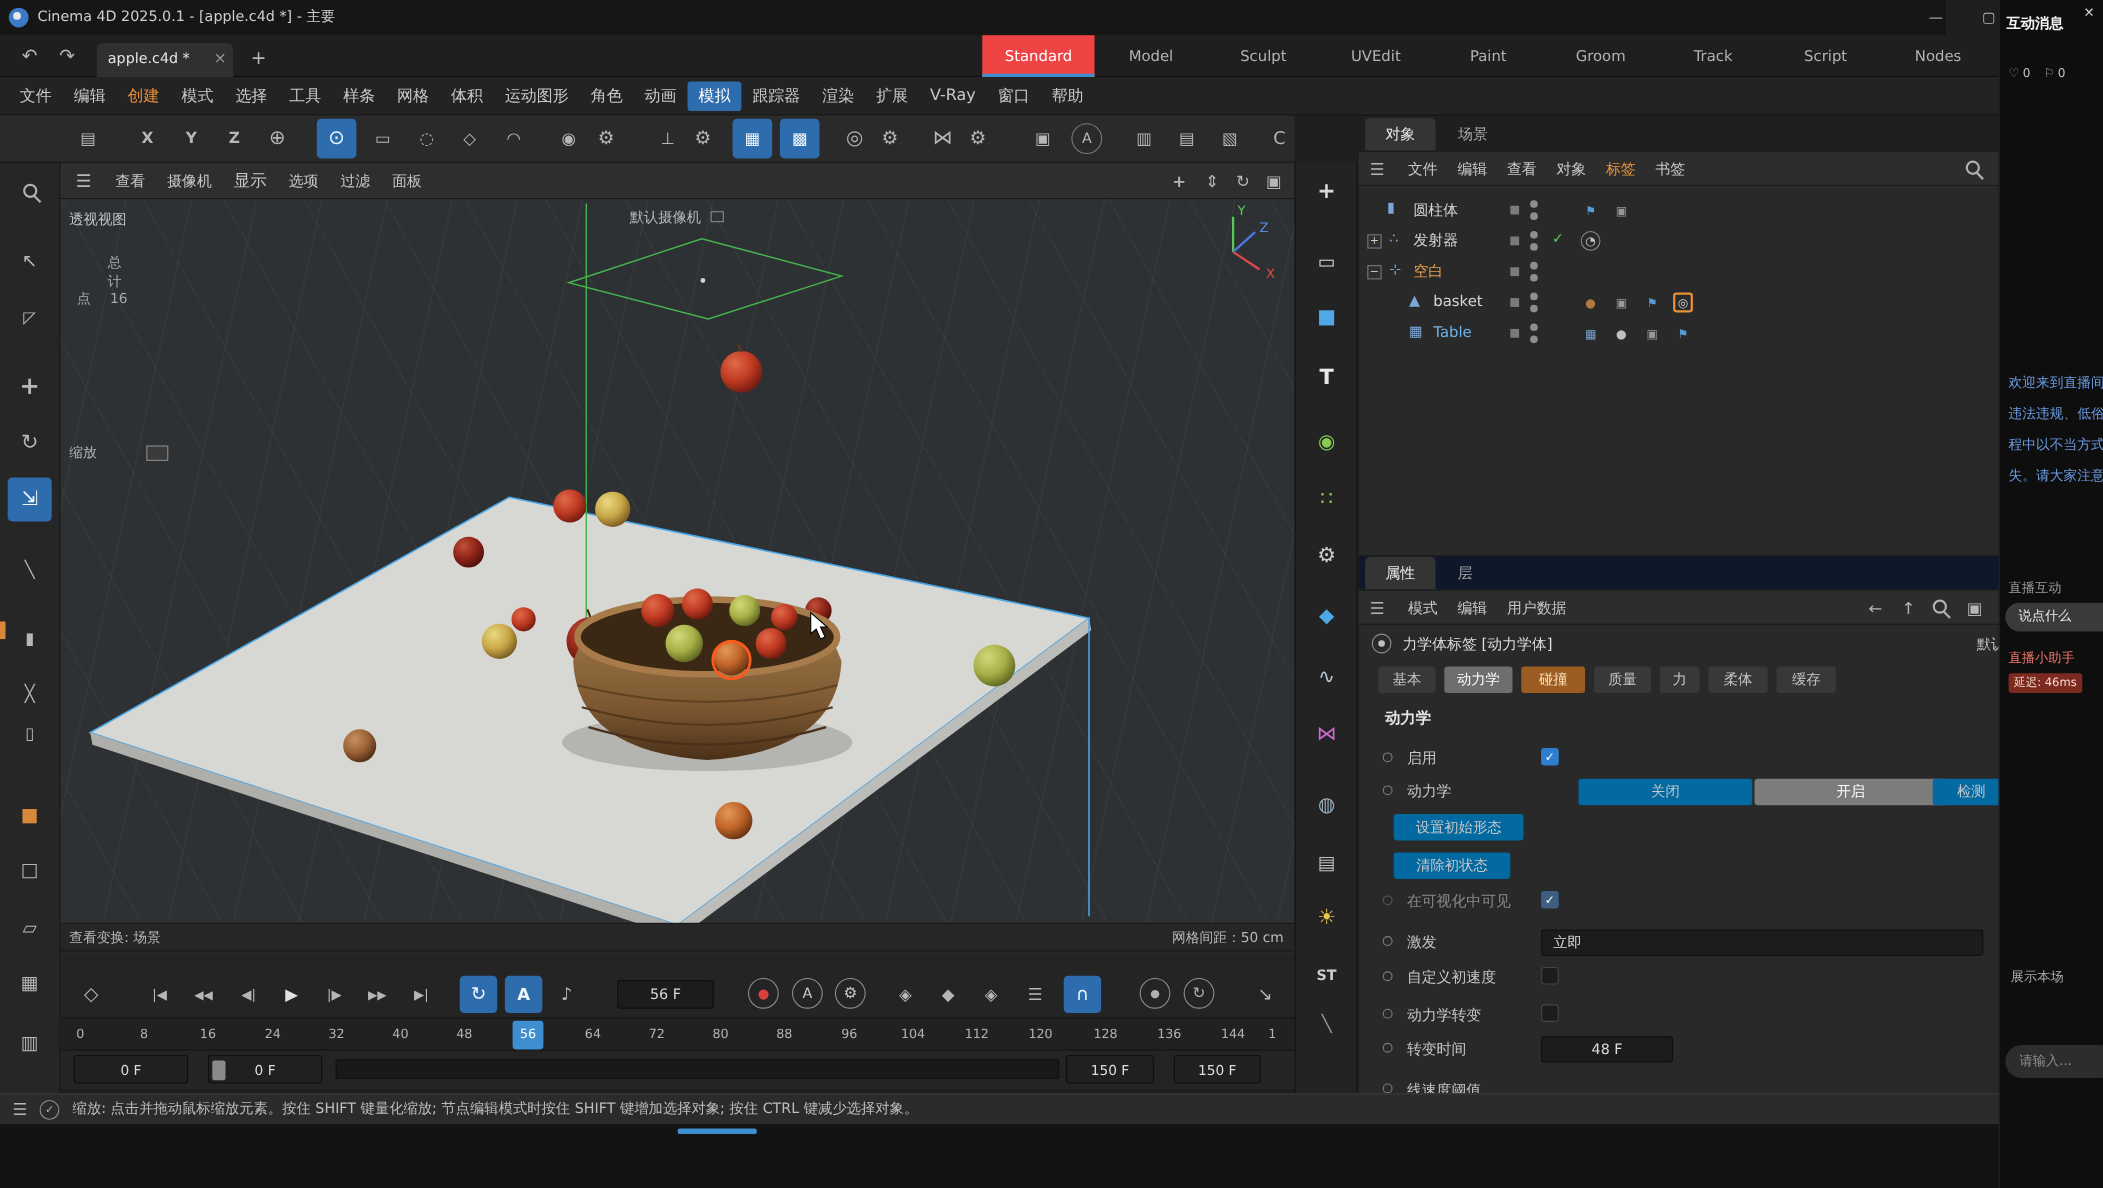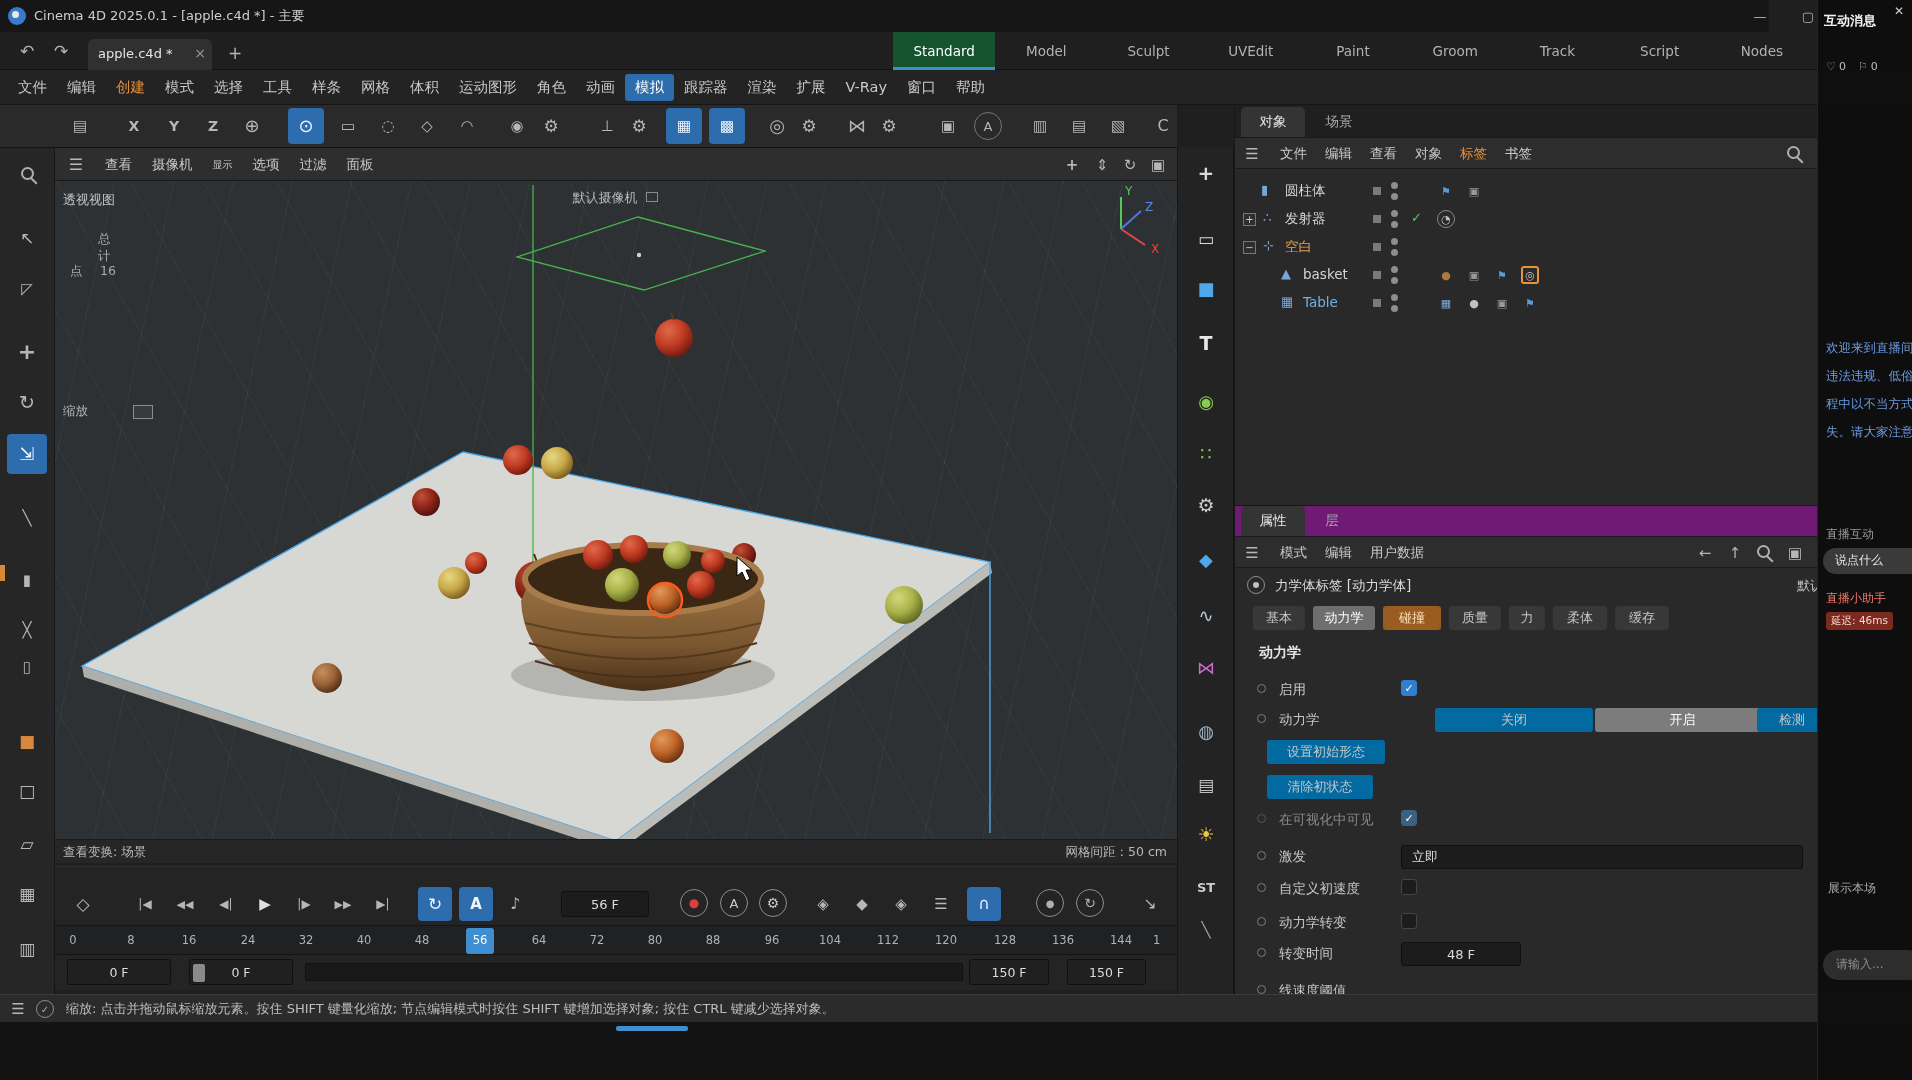--- a/index.html
+++ b/index.html
@@ -7,21 +7,21 @@
 #app{position:relative;width:1912px;height:1080px;overflow:hidden;background:#1f1f1f;
      font-family:"DejaVu Sans","Liberation Sans",sans-serif;color:#c6c6c6;font-size:14px}
 .a{position:absolute}
 .f{display:flex;align-items:center}
 .tile{position:absolute;display:flex;align-items:center;justify-content:center;border-radius:4px;color:#b6b6b6;font-size:15px;line-height:1}
 .tile.on{background:#2d6cad;color:#eef5fc}
 .mi{height:35px;display:flex;align-items:center;padding:0 10px;font-size:14.5px;color:#c8c8c8}
 .mi.hl-orange{color:#e8923a}
 .mi.hl-blue{background:#2d6cad;color:#fff;border-radius:3px;height:27px;margin-top:0}
 .ltab{flex:1;height:100%;display:flex;align-items:center;justify-content:center;font-size:13.5px;color:#b2b2b2}
-.ltab.active{color:#fff;background:#14532d;box-shadow:inset 0 -3px 0 #3f8fd0}
+.ltab.active{color:#fff;background:#ef4444;box-shadow:inset 0 -3px 0 #3f8fd0}
 .mag{position:relative;width:13px;height:13px;border:2px solid #b0b0b0;border-radius:50%}
 .mag::after{content:"";position:absolute;right:-6px;bottom:-4px;width:8px;height:2px;background:#b0b0b0;transform:rotate(45deg)}
 .cb{position:absolute;width:16px;height:16px;border-radius:3px;background:#1c1c1c;border:1px solid #454545;
     display:flex;align-items:center;justify-content:center;font-size:11px;color:#fff}
 .cb.on{background:#2f7fd0;border-color:#2f7fd0}
 .cb.on::after{content:"✓"}
 .cb.on.muted{background:#3d5f80;border-color:#3d5f80}
 .bullet{position:absolute;width:9px;height:9px;border:1px solid #7c7c7c;border-radius:50%}
 .btn{position:absolute;display:flex;align-items:center;justify-content:center;background:#0369a1;border-radius:3px;
      font-size:13px;color:#c6c6c6;height:24px}
@@ -144,21 +144,21 @@
     <div class="tile" style="left:7px;top:726px;width:40px;height:40px;font-size:17px">▦</div>
     <div class="tile" style="left:7px;top:781px;width:40px;height:40px;font-size:17px">▥</div>
     <div class="a" style="left:0;top:417px;width:5px;height:16px;background:#d8883a"></div>
   </div>
 
   <div class="a" style="left:55px;top:148px;width:1122px;height:33px;background:#2e2e2e;border-bottom:1px solid #191919">
     <div class="tile" style="left:8px;top:4px;width:26px;height:26px;font-size:16px">☰</div>
     <div class="a f" style="left:40px;top:0;height:33px">
       <div class="mi" style="height:33px;font-size:13.5px">查看</div>
       <div class="mi" style="height:33px;font-size:13.5px">摄像机</div>
-      <div class="mi" style="height:33px;font-size:10px">显示</div>
+      <div class="mi" style="height:33px;font-size:15px">显示</div>
       <div class="mi" style="height:33px;font-size:13.5px">选项</div>
       <div class="mi" style="height:33px;font-size:13.5px">过滤</div>
       <div class="mi" style="height:33px;font-size:13.5px">面板</div>
     </div>
     <div class="tile" style="left:1004px;top:4px;width:26px;height:26px;font-weight:bold">+</div>
     <div class="tile" style="left:1034px;top:4px;width:26px;height:26px">⇕</div>
     <div class="tile" style="left:1062px;top:4px;width:26px;height:26px">↻</div>
     <div class="tile" style="left:1090px;top:4px;width:26px;height:26px">▣</div>
   </div>
 
@@ -445,21 +445,21 @@
       <span class="dot" style="left:156px;top:5px"></span>
       <span class="dot" style="left:156px;top:16px"></span>
       <span class="tag" style="left:202px;top:5px;color:#7aa7d8">▦</span>
       <span class="tag" style="left:230px;top:5px;color:#c0c0c0">●</span>
       <span class="tag" style="left:258px;top:5px;color:#999">▣</span>
       <span class="tag" style="left:286px;top:5px;color:#5a9ad8">⚑</span>
     </div>
   </div>
 
   <div class="a" style="left:1234px;top:505px;width:583px;height:489px;background:#292929;border-left:1px solid #161616;border-top:1px solid #161616;overflow:hidden">
-    <div class="a" style="left:0;top:0;width:583px;height:30px;background:#701a75">
+    <div class="a" style="left:0;top:0;width:583px;height:30px;background:#0f172a">
       <div class="a f" style="left:6px;top:0;width:64px;height:30px;background:#343434;border-radius:5px 5px 0 0;justify-content:center;font-size:13.5px;color:#e8e8e8">
           <span>属性</span>
         </div>
       <div class="a f" style="left:72px;top:0;width:50px;height:30px;justify-content:center;font-size:13.5px;color:#a8a8a8">
           <span>层</span>
         </div>
     </div>
     <div class="a" style="left:0;top:30px;width:583px;height:32px;background:#2d2d2d;border-top:1px solid #1a1a1a;border-bottom:1px solid #1a1a1a">
       <div class="tile" style="left:4px;top:3px;width:26px;height:26px;font-size:15px">☰</div>
       <div class="a f" style="left:36px;top:0;height:32px">

